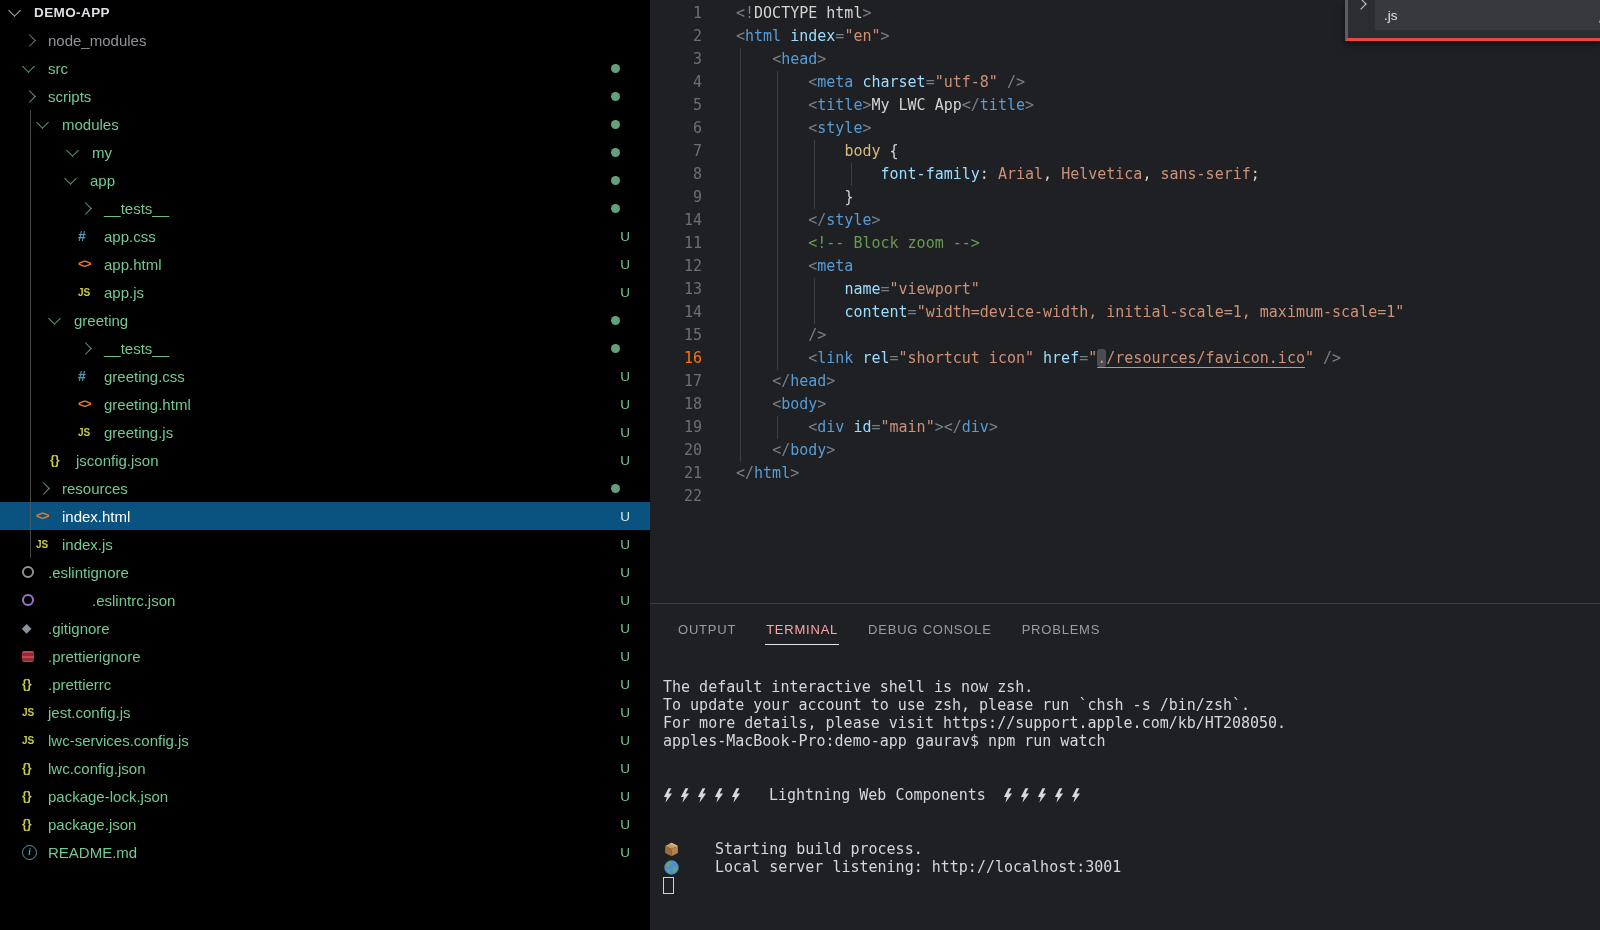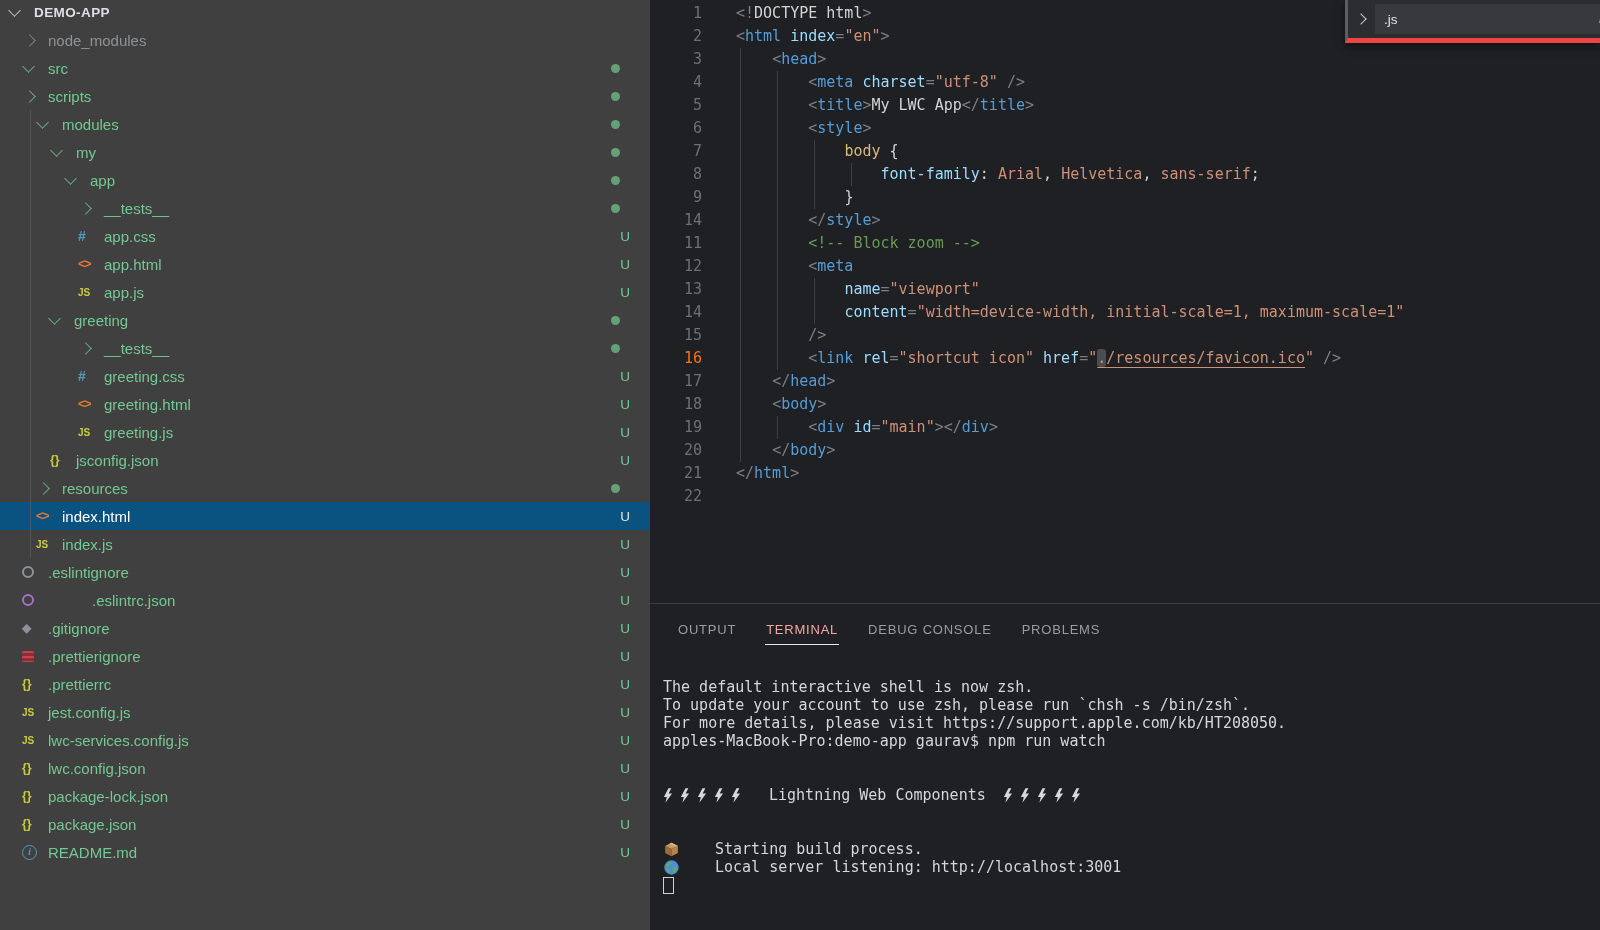--- a/index.html
+++ b/index.html
@@ -1,20 +1,20 @@
 <!DOCTYPE html>
 <html><head>
 <meta charset="utf-8">
 <style>
   html,body{margin:0;padding:0}
   body{width:1600px;height:930px;overflow:hidden;position:relative;background:#1e2023;
        font-family:"Liberation Sans",sans-serif;-webkit-font-smoothing:antialiased}
 
   
-  .sidebar{position:absolute;left:0;top:0;width:650px;height:930px;background:#404040;overflow:hidden}
+  .sidebar{position:absolute;left:0;top:0;width:650px;height:930px;background:#000000;overflow:hidden}
   .tree{position:absolute;top:-2px;left:0;right:0}
   .trow{height:28px;display:flex;align-items:center;color:#73c991;font-size:15px;cursor:pointer;white-space:nowrap}
   .trow.ignored{color:#8e9297}
   .trow.root{color:#dcdfe4;font-weight:bold;font-size:13.5px;letter-spacing:.4px}
   .trow.sel{background:#0a5280;color:#fff}
   .slot{width:25px;flex:none;display:flex;align-items:center;justify-content:flex-start}
   .chev{width:8px;height:8px;border-right:1.7px solid currentColor;border-bottom:1.7px solid currentColor;
         opacity:.8;flex:none}
   .chev.right{transform:rotate(-45deg);margin-left:3px}
   .chev.down{transform:rotate(45deg);margin-left:2px;margin-top:-3px}
@@ -45,22 +45,22 @@
   .cline.active .lnum{color:#f97316}
   .ltext{margin-left:34px;position:relative;flex:1}
   .gl{position:absolute;top:0;width:1px;height:23px;background:#3a3e45}
   .tk-p{color:#7a7f85}.tk-tag{color:#569cd6}.tk-attr{color:#9cdcfe}.tk-str{color:#ce9178}
   .tk-txt{color:#d4d4d4}.tk-cmt{color:#6a9955}.tk-sel{color:#d7ba7d}
   .tk-lnk{color:#ce9178;text-decoration:underline;text-underline-offset:3.5px}
   .tk-cur{color:#ce9178;background:#4a4e54;border-radius:3px;text-decoration:underline;text-underline-offset:3.5px}
 
   
   .findw{position:absolute;top:0;right:0;width:252px;height:38px;background:#2c2d30;
-         border-left:3px solid #5a5d61;border-bottom:5px solid #ef4444;
-         box-shadow:0 3px 8px rgba(0,0,0,.5);display:flex;align-items:center}
+         border-left:3px solid #5a5d61;border-bottom:3px solid #ef4444;
+         box-shadow:0 3px 8px rgba(0,0,0,.5);display:flex;align-items:flex-start}
   .fchev{width:7px;height:7px;border-right:1.7px solid #c8cacc;border-bottom:1.7px solid #c8cacc;
          transform:rotate(-45deg);margin:0 10px 0 9px;flex:none;cursor:pointer}
   .find-input{flex:1;height:30px;background:#38393c;border:0;outline:0;color:#e2e4e6;
          font-size:13.5px;padding:0 14px 0 9px;font-family:"Liberation Sans",sans-serif}
   .fpart{position:absolute;right:-3px;top:10px;color:#9ea1a5;font-size:14px}
 
   
   .panel{position:absolute;left:650px;top:603px;width:950px;height:327px;background:#1e2023;
          border-top:1px solid #3a3e43}
   .ptabs{display:flex;padding-left:27px;height:45px;align-items:center;gap:28px}
@@ -107,21 +107,21 @@
         <span class="lbl">scripts</span>
         <span class="dot"></span>
       </div>
       <div class="trow" style="padding-left: 36px;">
         <span class="slot">
           <span class="chev down"></span>
         </span>
         <span class="lbl">modules</span>
         <span class="dot"></span>
       </div>
-      <div class="trow" style="padding-left: 50px;">
+      <div class="trow" style="padding-left: 50px; margin-left: 16px;">
         <span class="slot">
           <span class="chev down"></span>
         </span>
         <span class="lbl">my</span>
         <span class="dot"></span>
       </div>
       <div class="trow" style="padding-left: 64px;">
         <span class="slot">
           <span class="chev down"></span>
         </span>

